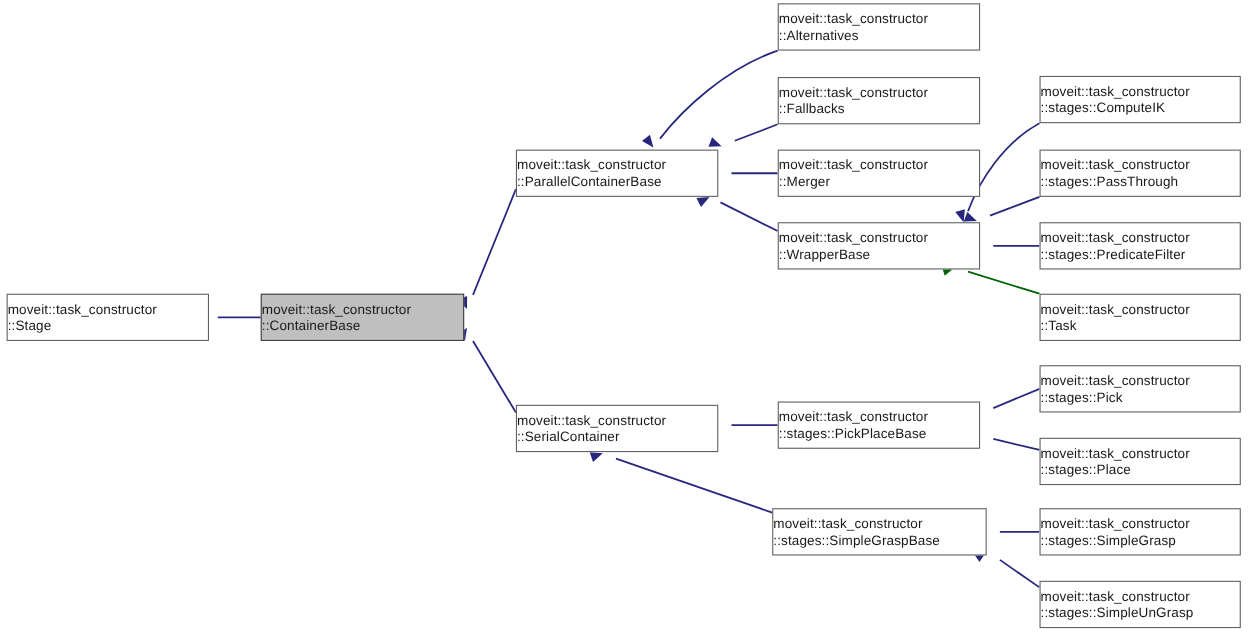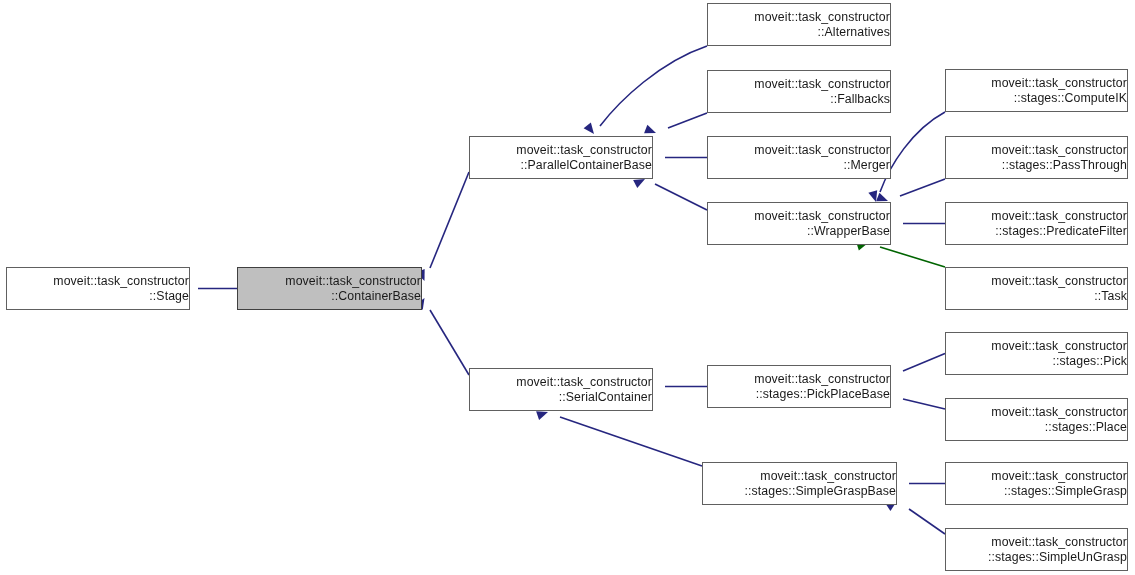--- a/index.html
+++ b/index.html
@@ -22,21 +22,21 @@
     width: 1135px;
     height: 575px;
     pointer-events: none;
   }
   .node {
     position: absolute;
     box-sizing: border-box;
     display: flex;
     align-items: center;
     justify-content: center;
-    text-align: right;
+    text-align: left;
     background: #ffffff;
     border: 1px solid #606060;
     color: #1a1a1a;
     font-size: 12.3px;
     line-height: 14.6px;
     letter-spacing: 0.1px;
     white-space: pre-line;
     z-index: 2;
   }
   .node.highlight {

